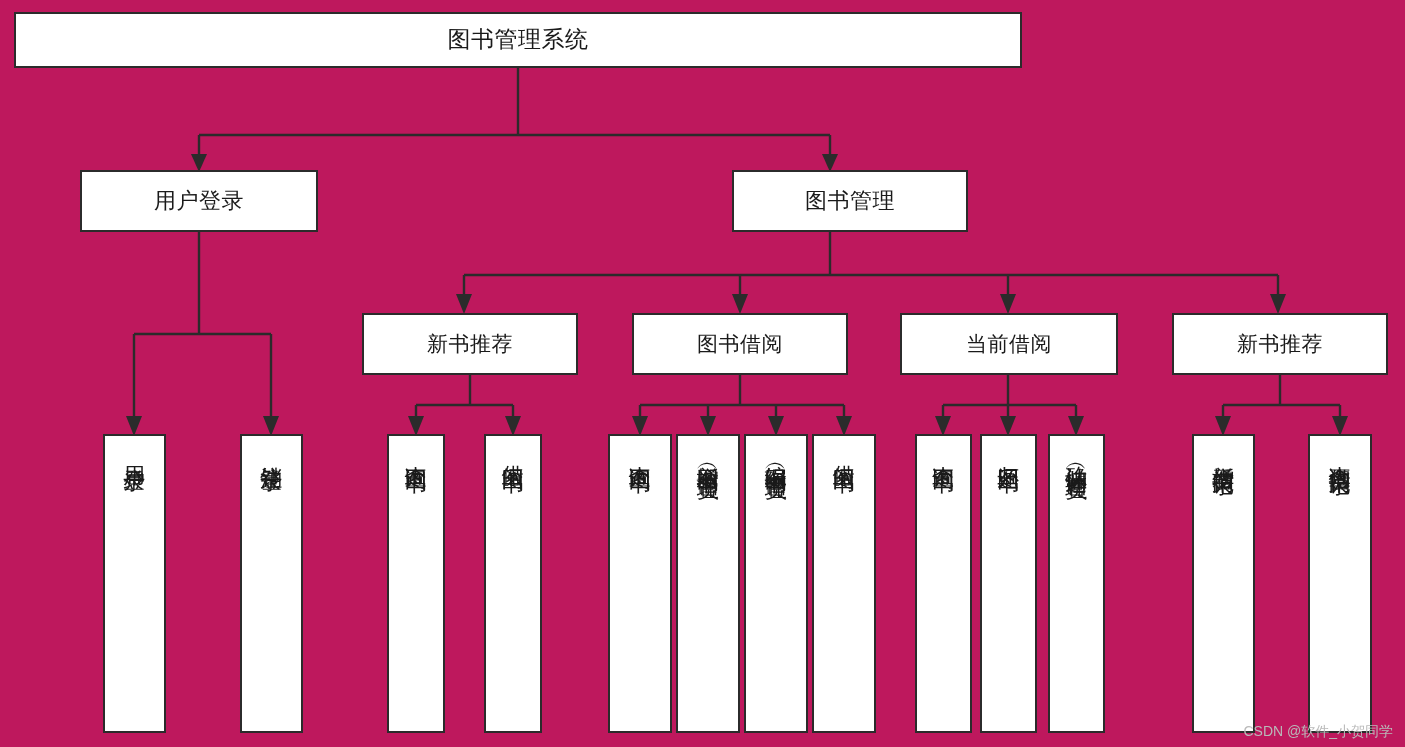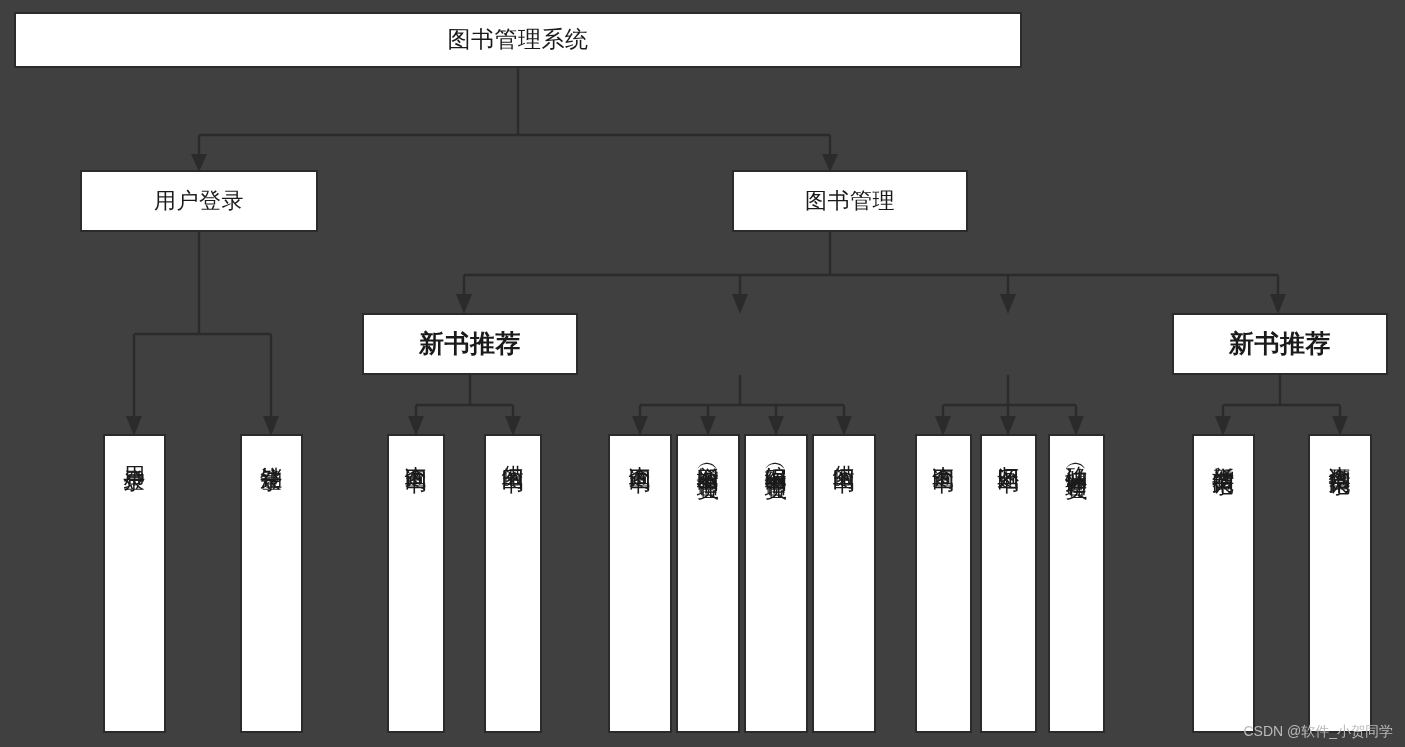--- a/index.html
+++ b/index.html
@@ -5,21 +5,21 @@
 <style>
   html,body{margin:0;padding:0;background:#ffffff;}
   body{
     font-family:"Liberation Sans","DejaVu Sans",sans-serif;
     color:#1a1a1a;
   }
   #canvas{
     position:relative;
     width:1405px;
     height:747px;
-    background:#404040;
+    background:#be185d;
     overflow:hidden;
   }
   
   .node{
     position:absolute;
     box-sizing:border-box;
     border:2px solid #2b2b2b;
     background:#ffffff;
     display:flex;
     align-items:center;
@@ -29,21 +29,21 @@
   .node .lbl{
     display:block;
     text-align:center;
     line-height:1.02;
     letter-spacing:0.5px;
   }
   
   .node.root .lbl{font-size:23px;}
   
   .node.lvl1 .lbl{font-size:22px;}
-  .node.lvl2 .lbl{font-size:25px;font-weight:bold;}
+  .node.lvl2 .lbl{font-size:21px;}
   
   .node.leaf{
     align-items:flex-start;
     justify-content:center;
     padding-top:12px;
   }
   .node.leaf .lbl{
     writing-mode:vertical-rl;
     text-orientation:upright;
     font-size:22px;
@@ -157,20 +157,26 @@
   <div class="node lvl1" style="left:80px;top:170px;width:238px;height:62px;">
     <span class="lbl">用户登录</span>
   </div>
   <div class="node lvl1" style="left:712px;top:170px;width:236px;height:62px;margin-left:20px;">
     <span class="lbl">图书管理</span>
   </div>
 
   <div class="node lvl2" style="left:362px;top:313px;width:216px;height:62px;">
     <span class="lbl">新书推荐</span>
   </div>
+  <div class="node lvl2" style="left:632px;top:313px;width:216px;height:62px;">
+    <span class="lbl">图书借阅</span>
+  </div>
+  <div class="node lvl2" style="left:900px;top:313px;width:218px;height:62px;">
+    <span class="lbl">当前借阅</span>
+  </div>
   <div class="node lvl2" style="left:1172px;top:313px;width:216px;height:62px;">
     <span class="lbl">新书推荐</span>
   </div>
 
   <div class="node leaf" style="left:103px;top:434px;width:63px;height:299px;">
     <span class="lbl">用户登录</span>
   </div>
   <div class="node leaf" style="left:240px;top:434px;width:63px;height:299px;">
     <span class="lbl">注销登录</span>
   </div>

